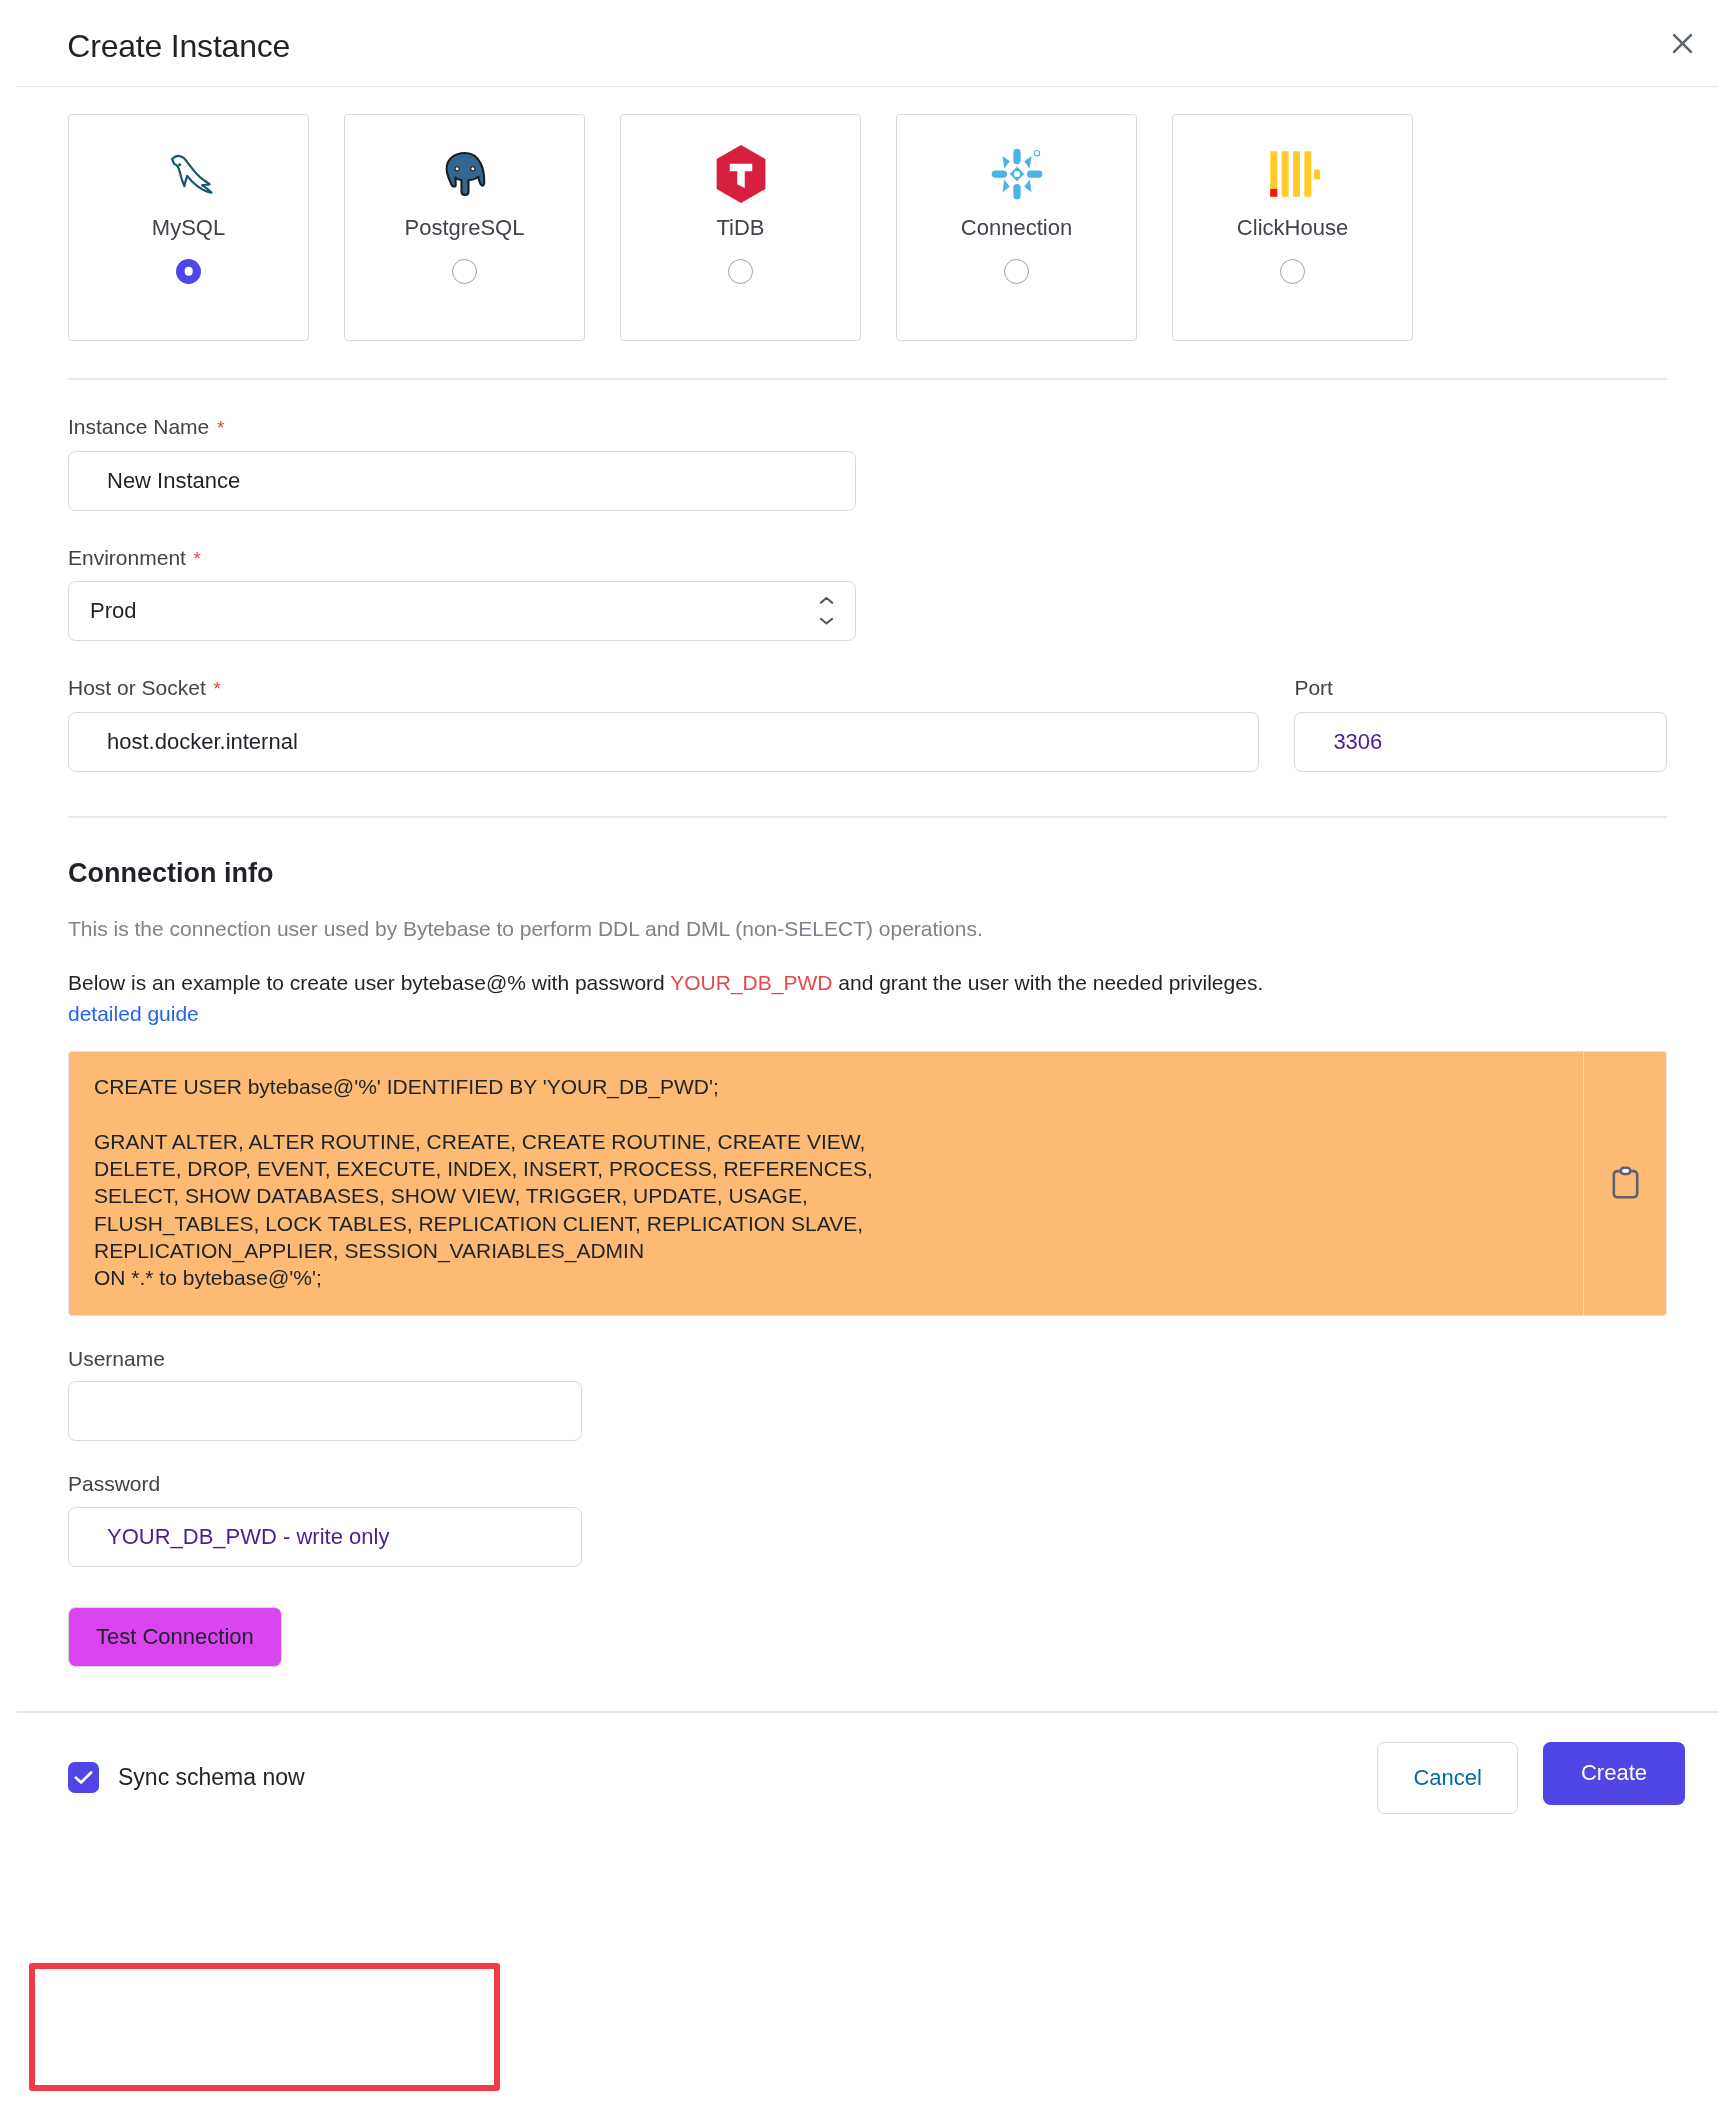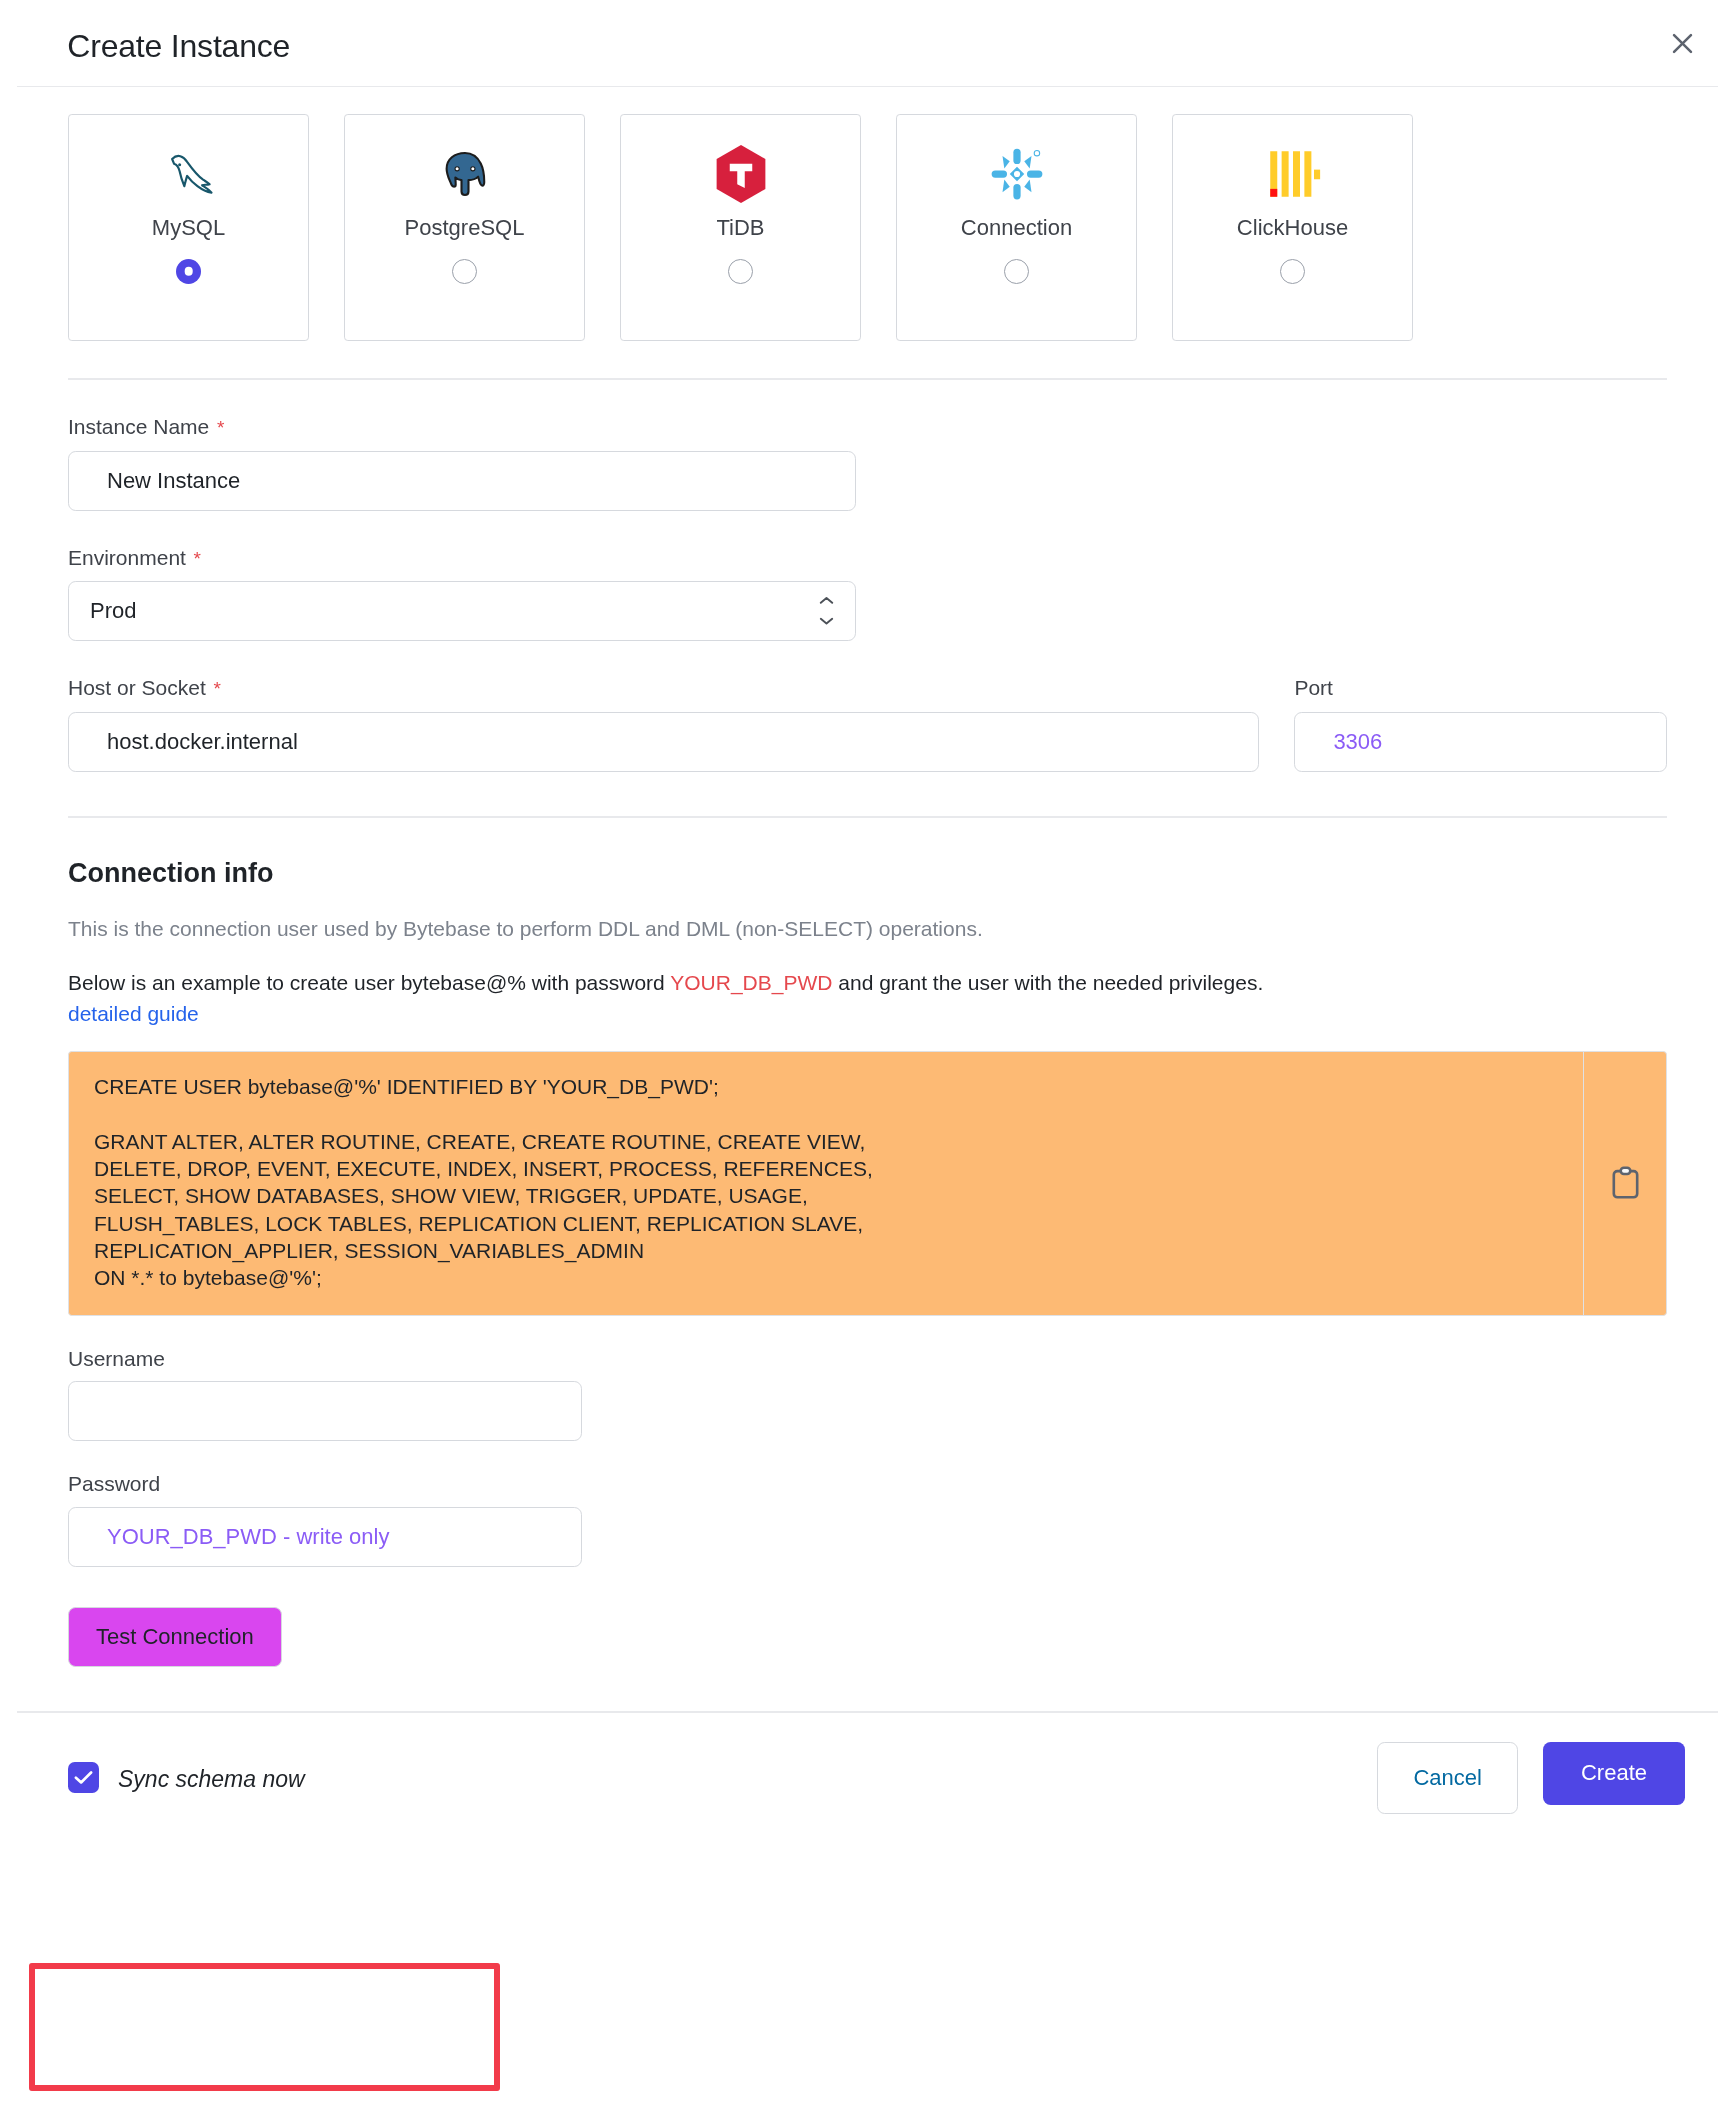--- a/index.html
+++ b/index.html
@@ -113,21 +113,21 @@
     border: 1.9px solid #d6d9de;
     border-radius: 7.7px;
     background: #fff;
     display: flex;
     align-items: center;
     padding: 0 38px;
     font-size: 22px;
     color: #1f2328;
     cursor: text;
   }
-  .txt-input.placeholder { color: #8b5cf6; }
+  .txt-input.placeholder { color: #4c1d95; }
   .w-instance { width: 788px; }
   .row-host {
     display: flex;
     gap: 35px;
   }
   .host-col { width: 1199px; }
   .port-col { width: 375px; }
 
   .select-wrap {
     width: 788px;
@@ -238,24 +238,23 @@
   }
   .footer {
     position: relative;
     height: 130px;
     display: flex;
     align-items: center;
     padding: 0 50px 0 68px;
   }
   .chk-row {
     display: flex;
-    align-items: flex-end;
+    align-items: center;
     gap: 19px;
     cursor: pointer;
-    font-style: italic;
   }
   .chkbox {
     width: 31px; height: 31px;
     border-radius: 6.7px;
     background: #4f46e5;
     display: flex; align-items: center; justify-content: center;
   }
   .chk-label {
     font-size: 23px;
     color: #1f2328;

